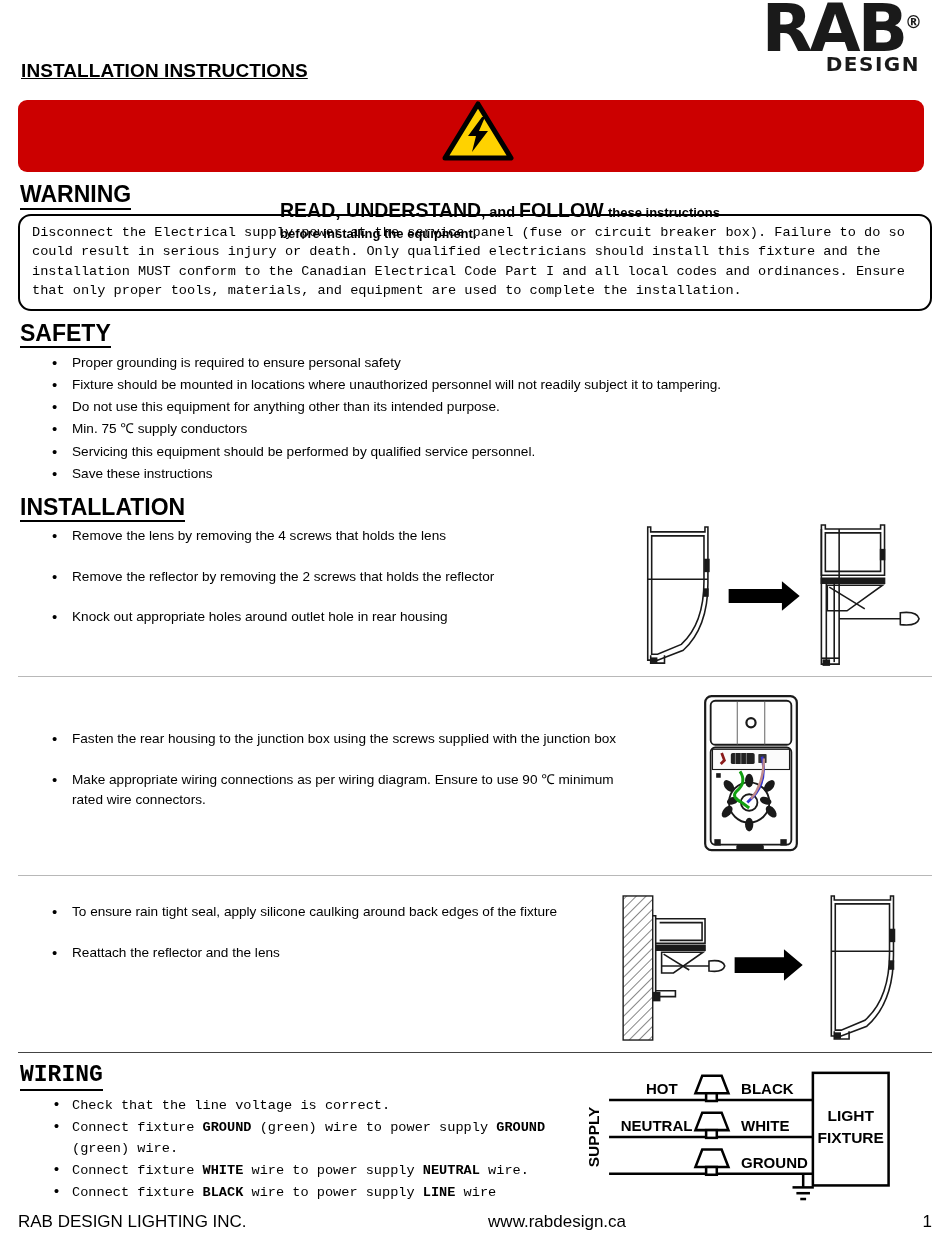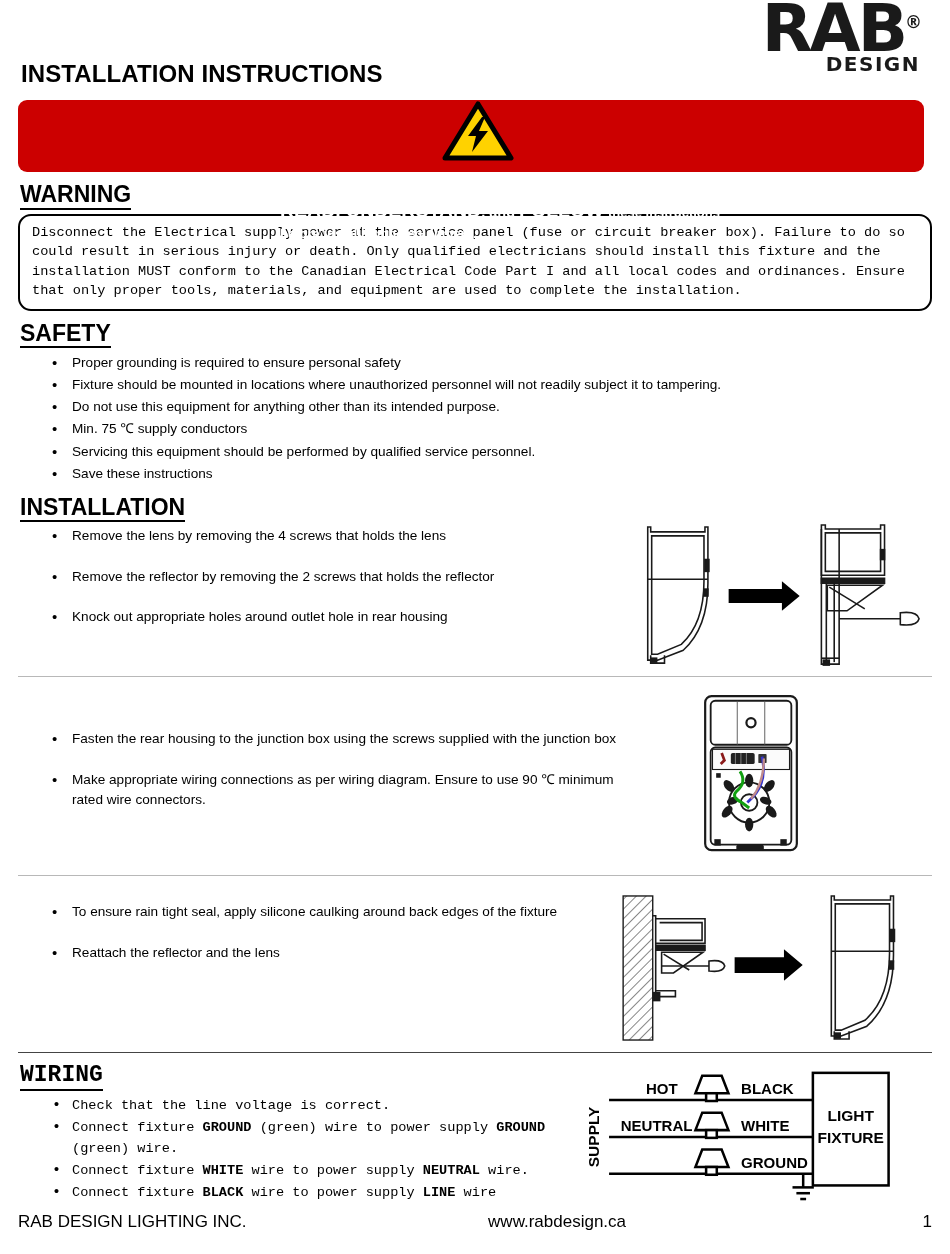--- a/index.html
+++ b/index.html
@@ -19,21 +19,21 @@
   .header { position: relative; height: 96px; }
   .model-box {
     position: absolute; left: 4px; top: 6px;
     width: 266px; height: 40px;
     border: 1.5px solid #000;
     display: flex; align-items: center; justify-content: center;
   }
   .model-box span { font-size: 22px; font-weight: bold; letter-spacing: .2px; }
   .install-title {
     position: absolute; left: 3px; top: 60px;
-    font-size: 24px; font-weight: bold; letter-spacing: .1px;
+    font-size: 19px; font-weight: bold; letter-spacing: .1px; text-decoration: underline;
   }
   .logo { position: absolute; right: 10px; top: 2px; text-align: right; }
   .logo-rab {
     font-size: 66px; font-weight: bold; line-height: .82;
     letter-spacing: -3px; color: #1a1a1a;
     font-family: "DejaVu Sans", sans-serif;
   }
   .logo-reg { font-size: 17px; vertical-align: super; letter-spacing: 0; }
   .logo-design {
     font-size: 20px; font-weight: bold; letter-spacing: 1.5px;
@@ -48,21 +48,21 @@
     height: 72px;
     background: #CC0000;
     border-radius: 9px;
     display: flex; align-items: center; flex-direction: column;
   }
   .hazard-icon { width: 72px; margin-left: 14px; flex: 0 0 72px; }
   .hazard-label {
     color: #ffffff; font-size: 22.5px; font-weight: bold;
     margin-left: 4px; white-space: nowrap; letter-spacing: .1px;
   }
-  .hazard-read { margin-left: 58px; color: #ffffff; line-height: 1.32; }
+  .hazard-read { margin-left: 58px; color: #000000; line-height: 1.32; }
   .hr-line1 { white-space: nowrap; }
   .hr-big { font-size: 19.5px; font-weight: bold; }
   .hr-mid { font-size: 14.5px; font-weight: bold; }
   .hr-small { font-size: 13px; font-weight: bold; }
   .hr-line2 { font-size: 13px; font-weight: bold; margin-top: 1px; }
 
   
   h2.sec {
     font-size: 23px; font-weight: bold; margin: 10px 0 2px 2px;
     display: inline-block; border-bottom: 2.5px solid #000;

